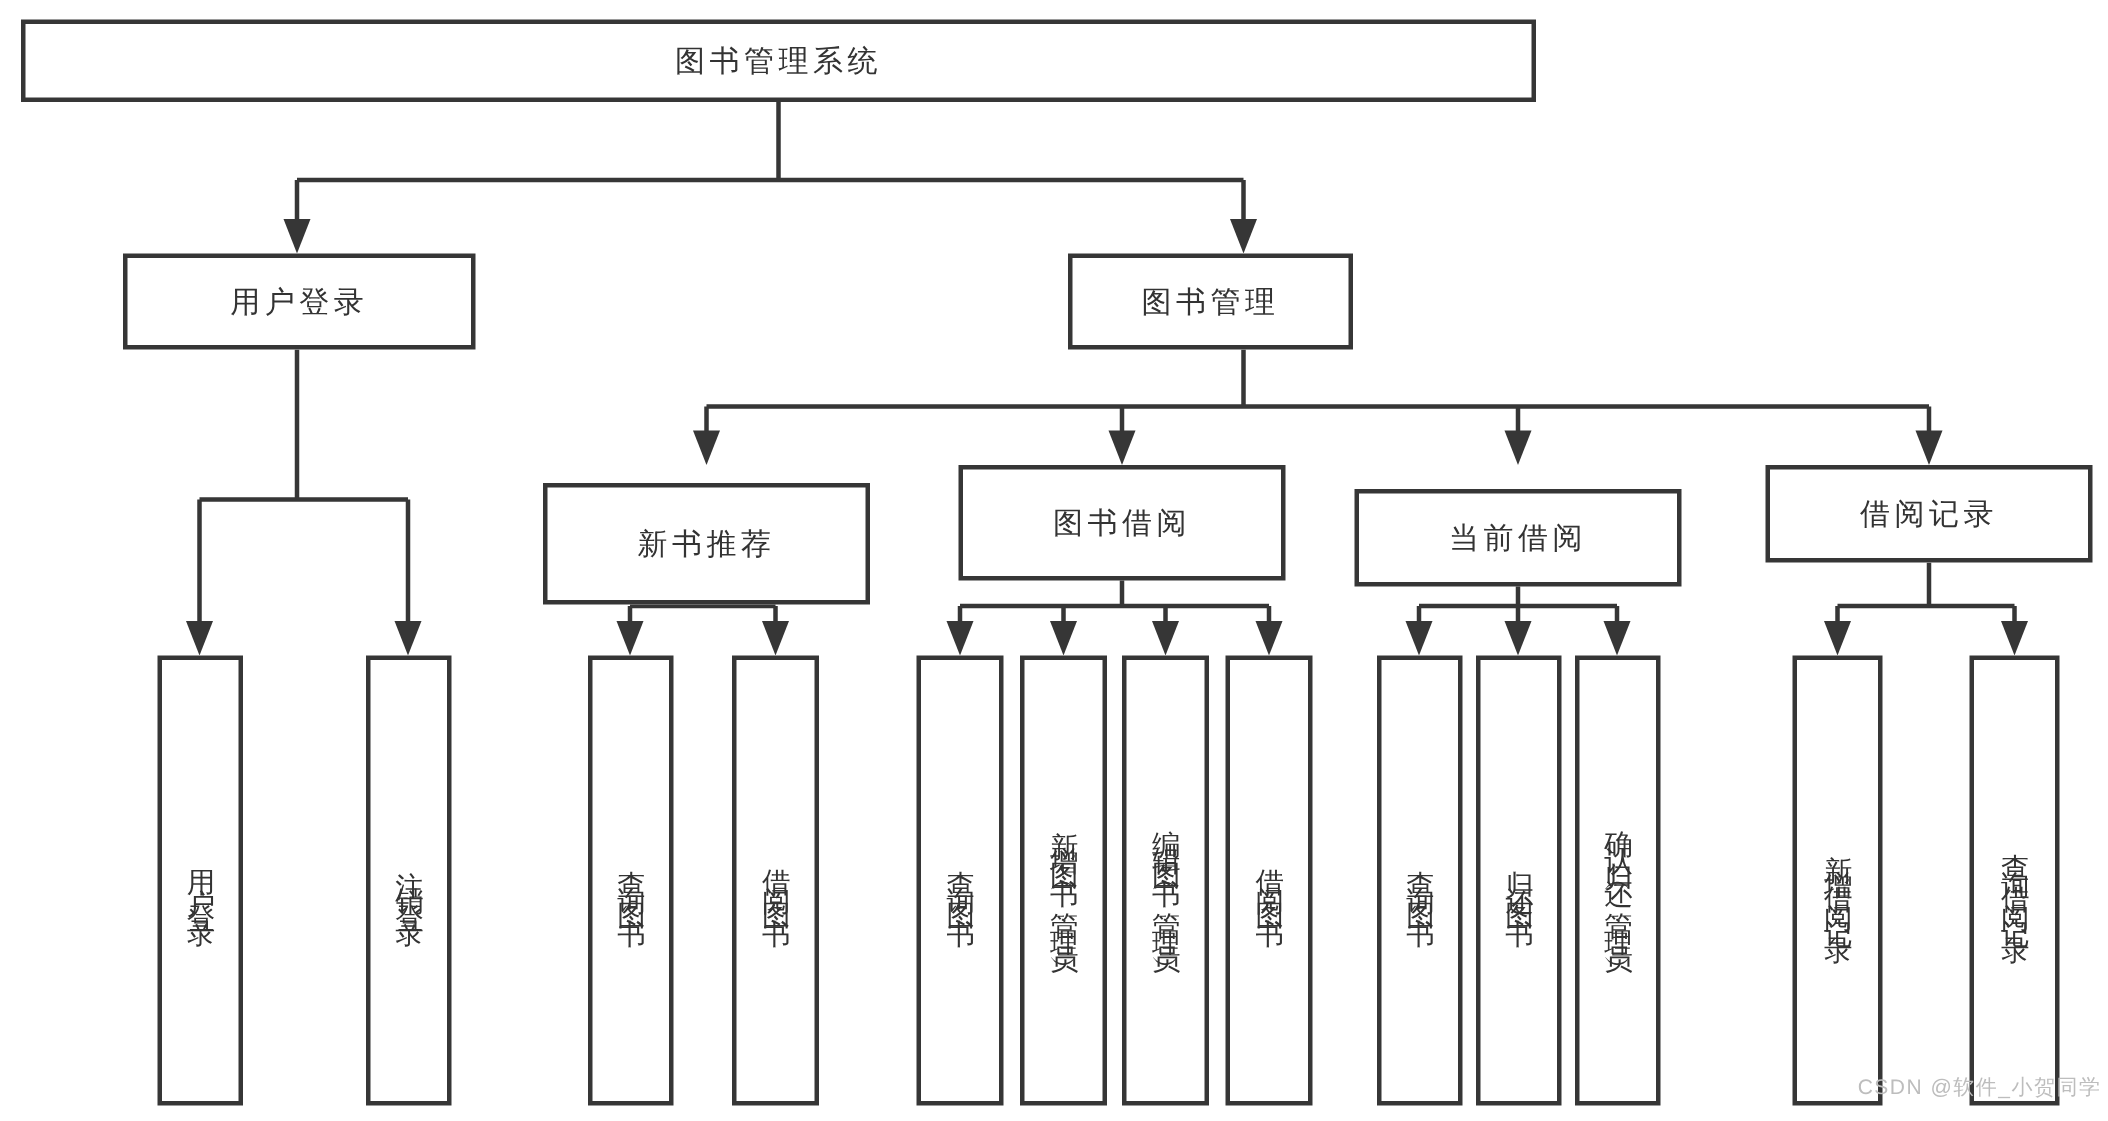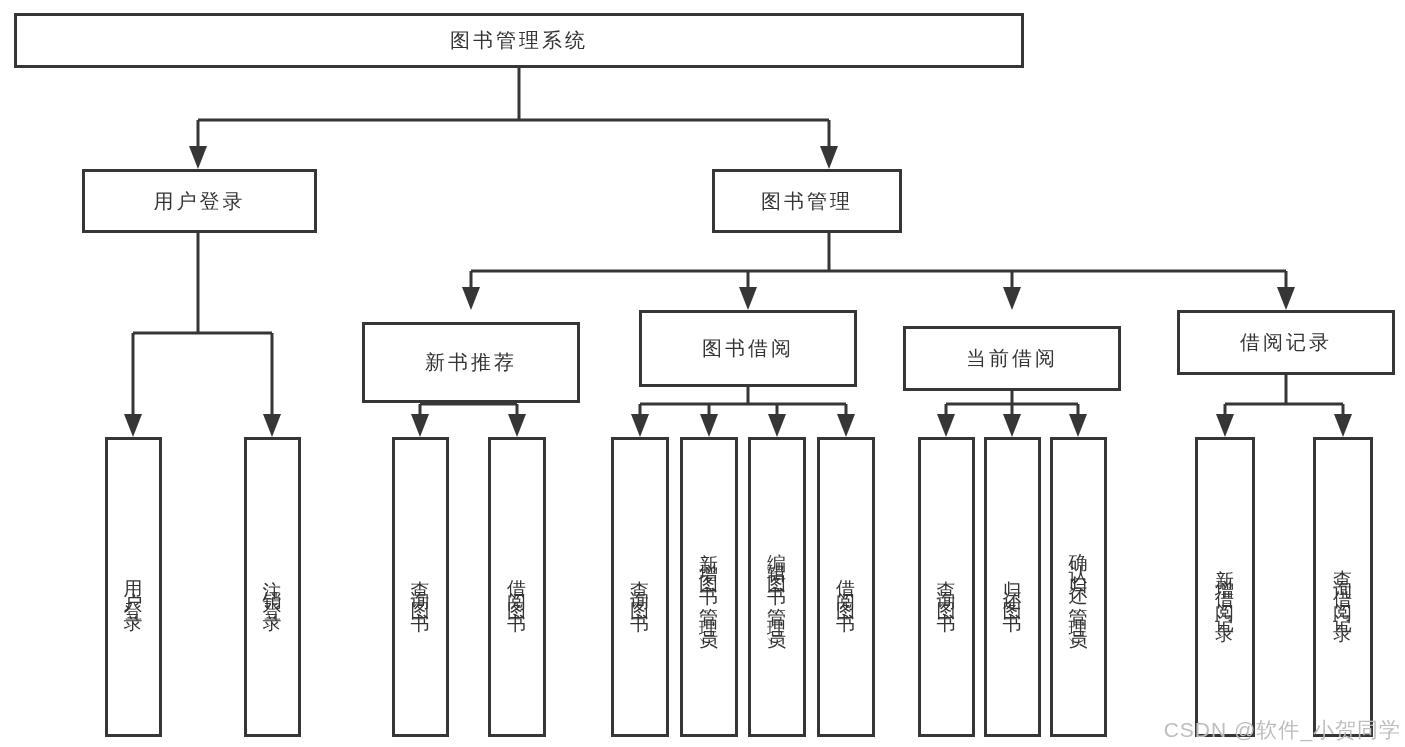--- a/index.html
+++ b/index.html
@@ -43,21 +43,21 @@
     writing-mode: vertical-rl;
     text-orientation: mixed;
     font-size: 19px;
     letter-spacing: 11px;
     line-height: 1;
   }
   .watermark {
     position: absolute;
     top: 716px;
     right: 4px;
-    font-size: 21px;
+    font-size: 14px;
     color: #bdbdbd;
     letter-spacing: 1px;
     z-index: 5;
     white-space: nowrap;
   }
 </style>
 </head>
 <body>
 
 <div class="stage">

